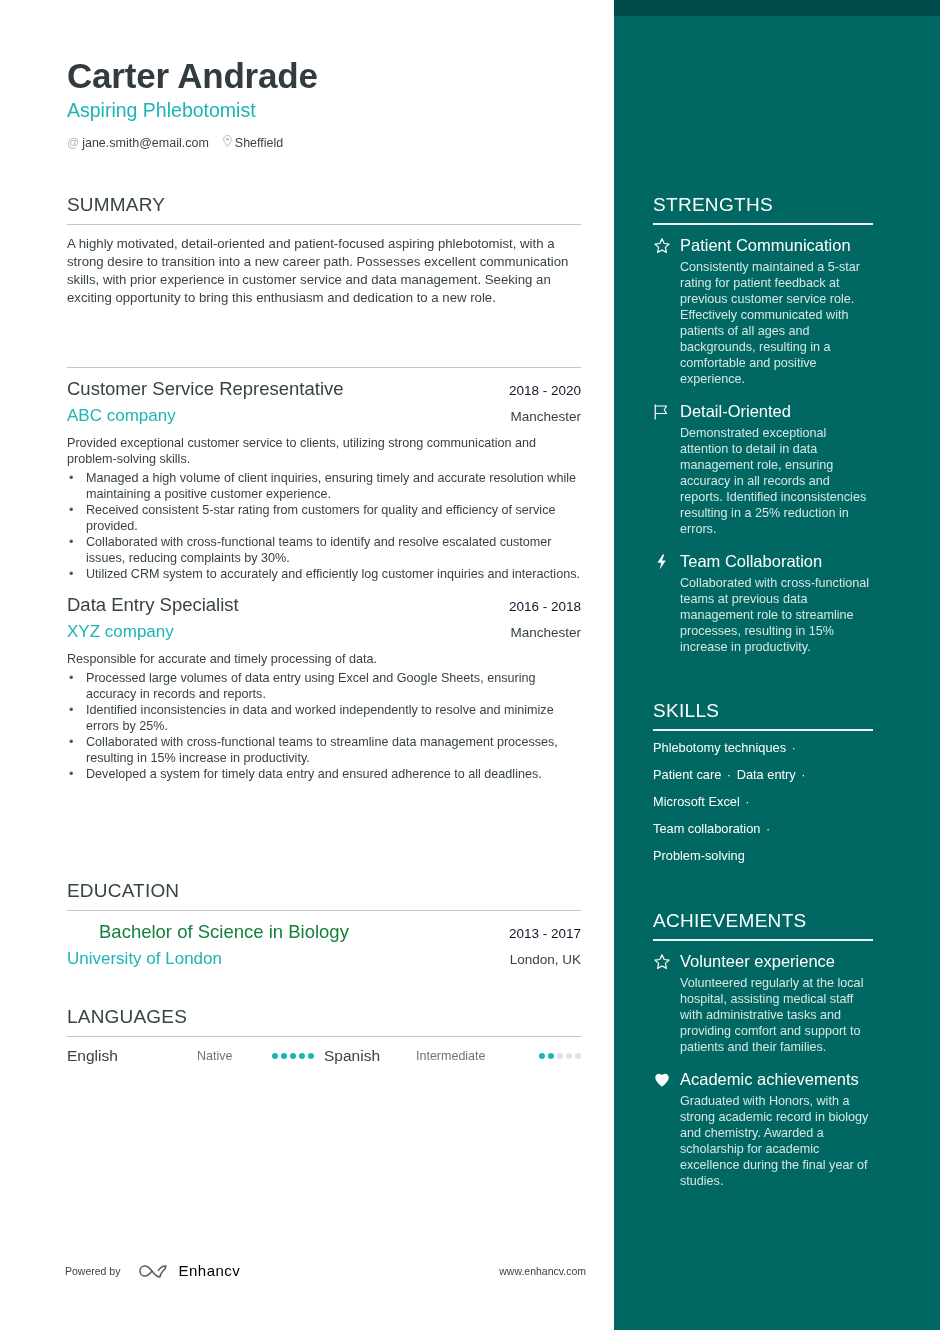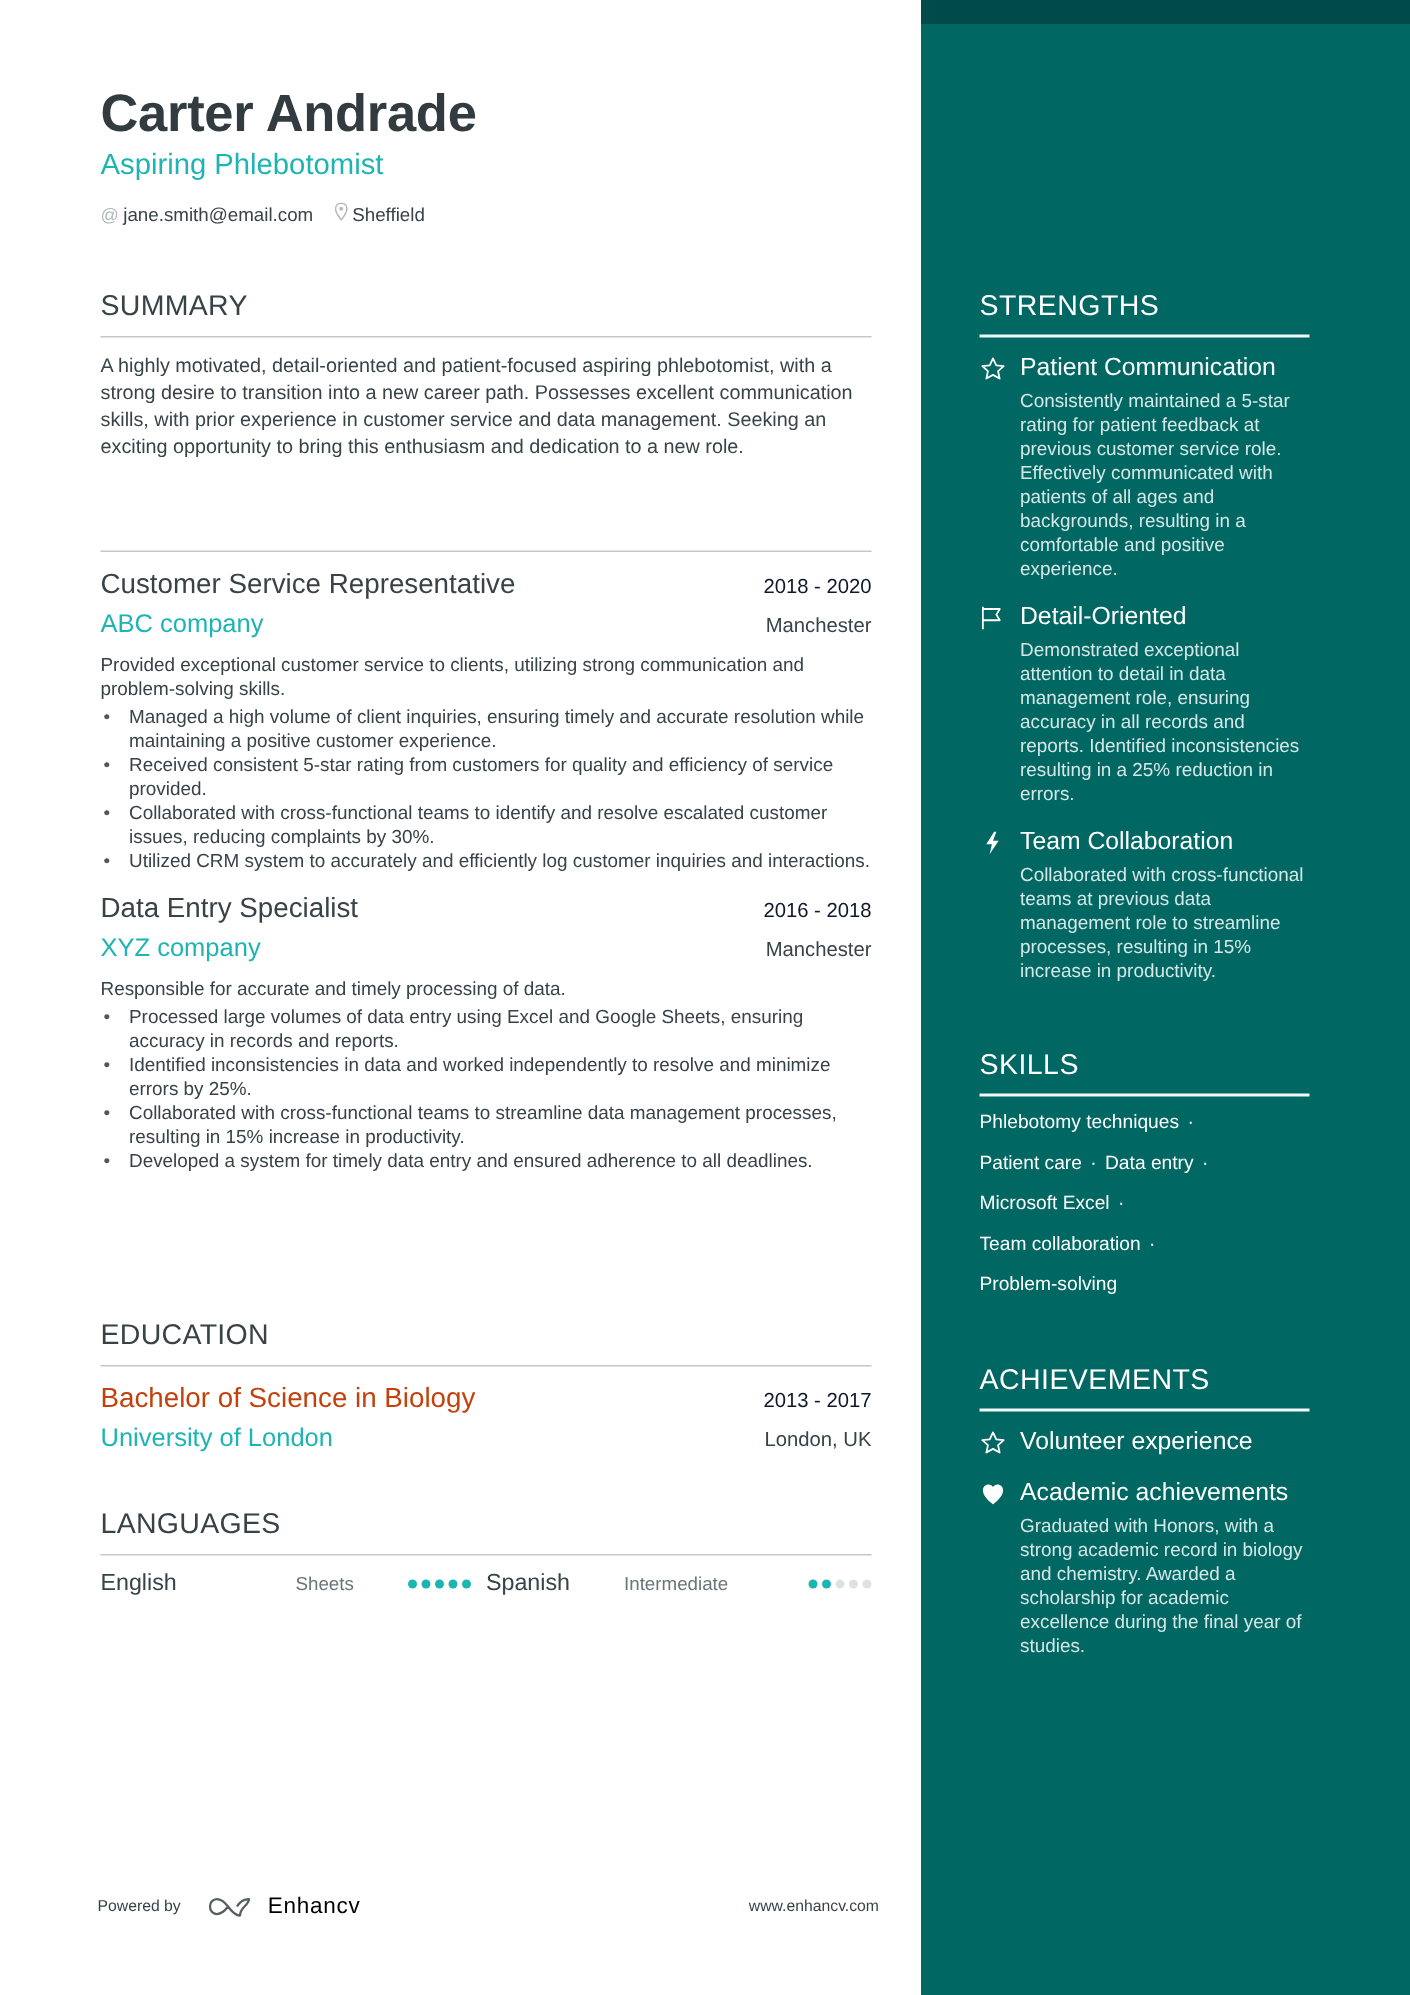--- a/index.html
+++ b/index.html
@@ -31,21 +31,21 @@
   .company { font-size: 17px; color: #1eb4b4; }
   .job-loc { font-size: 13.5px; color: #384347; }
   .row2 { margin-top: 6px; }
   .job-desc { margin-top: 9px; font-size: 12.6px; line-height: 16px; color: #384347; }
   .bullets { list-style: none; margin-top: 3px; }
   .bullets li { position: relative; padding-left: 19px; font-size: 12.6px; line-height: 16px; color: #384347; }
   .bullets li::before { content: "•"; position: absolute; left: 2px; top: 0; color: #555; }
 
   .education { position: absolute; top: 880px; left: 0; width: 514px; }
   .edu-item { margin-top: 10px; }
-  .degree { font-size: 18.5px; color: #c2410c; }
+  .degree { font-size: 18.5px; color: #15803d; margin-left: 32px; }
 
   .languages { position: absolute; top: 1006px; left: 0; width: 514px; }
   .lang-row { display: flex; align-items: center; margin-top: 10px; }
   .lang { display: flex; align-items: center; width: 257px; }
   .lang-name { font-size: 15.5px; color: #384347; width: 130px; }
   .lang-level { font-size: 12.5px; color: #6b7478; width: 62px; }
   .lang .dots { display: flex; gap: 3px; margin-left: auto; margin-right: 10px; }
   .lang:last-child .dots { margin-right: 0; }
   .lang:last-child .lang-name { width: 92px; }
   .lang:last-child .lang-level { width: 100px; }
@@ -162,21 +162,21 @@
         </div>
       </div>
     </div>
 
     <div class="languages">
       <div class="section-title">LANGUAGES</div>
       <div class="section-rule"></div>
       <div class="lang-row">
         <div class="lang">
           <span class="lang-name">English</span>
-          <span class="lang-level">Sheets</span>
+          <span class="lang-level">Native</span>
           <span class="dots">
               <span class="dot"></span>
               <span class="dot"></span>
               <span class="dot"></span>
               <span class="dot"></span>
               <span class="dot"></span>
             </span>
         </div>
         <div class="lang">
           <span class="lang-name">Spanish</span>
@@ -259,20 +259,21 @@
       <div class="side-title">ACHIEVEMENTS</div>
       <div class="side-rule"></div>
 
       <div class="sitem">
         <span class="sicon">
           <svg width="18" height="18" viewBox="0 0 24 24">
               <path d="M12 2.5l2.9 6.2 6.6.7-5 4.5 1.4 6.6L12 17.2l-5.9 3.3 1.4-6.6-5-4.5 6.6-.7z" fill="none" stroke="#fff" stroke-width="1.6" stroke-linejoin="round"></path>
             </svg>
         </span>
         <div class="shead">Volunteer experience</div>
+        <div class="sdesc">Volunteered regularly at the local hospital, assisting medical staff with administrative tasks and providing comfort and support to patients and their families.</div>
       </div>
 
       <div class="sitem">
         <span class="sicon">
           <svg width="18" height="18" viewBox="0 0 24 24">
               <path d="M12 21s-9-6.2-9-12.2C3 5.5 5.4 3.5 8 3.5c1.8 0 3.2 1 4 2.3.8-1.3 2.2-2.3 4-2.3 2.6 0 5 2 5 5.3C21 14.8 12 21 12 21z" fill="#fff"></path>
             </svg>
         </span>
         <div class="shead">Academic achievements</div>
         <div class="sdesc">Graduated with Honors, with a strong academic record in biology and chemistry. Awarded a scholarship for academic excellence during the final year of studies.</div>

